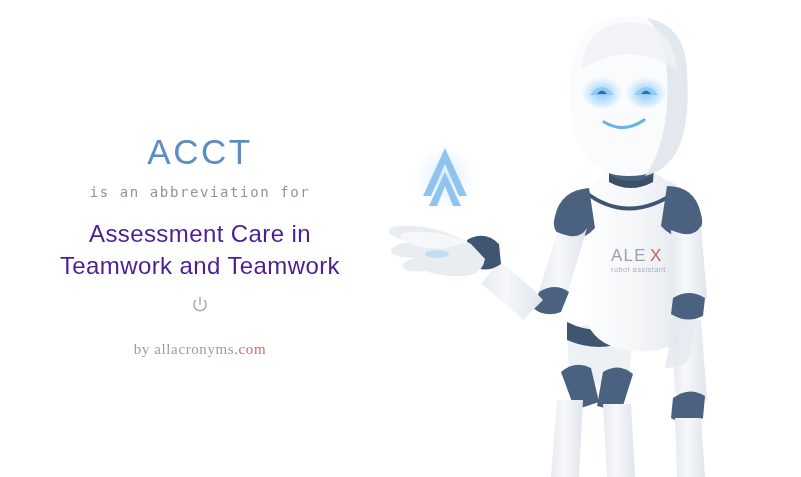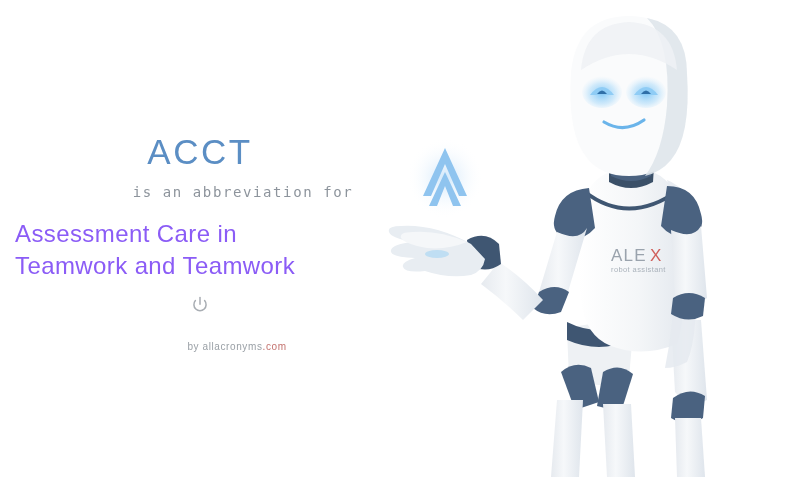--- a/index.html
+++ b/index.html
@@ -48,58 +48,56 @@
     top: 182px;
     width: 400px;
     text-align: center;
     font-family: "DejaVu Sans Mono", monospace;
     font-size: 14px;
     font-weight: 400;
     letter-spacing: 1.6px;
     color: #8d949c;
     line-height: 20px;
     white-space: nowrap;
-    padding-left: 43px;
   }
 
   #definition {
     position: absolute;
     left: 0;
     top: 218px;
     width: 400px;
+    text-align: center;
     font-family: "Liberation Sans", sans-serif;
     font-size: 24px;
     font-weight: 300;
     letter-spacing: 0.4px;
-    color: #8b5cf6;
+    color: #4c1d95;
     line-height: 32px;
-    padding-left: 15px;
   }
 
   #power-icon {
     position: absolute;
     left: 0;
     top: 296px;
     width: 400px;
     text-align: center;
     line-height: 0;
   }
 
   #footer-credit {
     position: absolute;
     left: 0;
     top: 341px;
     width: 400px;
     text-align: center;
-    font-family: Liberation Sans, sans-serif;
-    font-size: 10px;
+    font-family: Liberation Serif, serif;
+    font-size: 15px;
     letter-spacing: 0.6px;
     color: #9aa0a6;
     white-space: nowrap;
-    padding-left: 37px;
   }
   #footer-credit .tld { color: #c4736f; }
 
   
   #robot-figure {
     position: absolute;
     left: 371px;
     top: 0;
     width: 421px;
     height: 477px;

